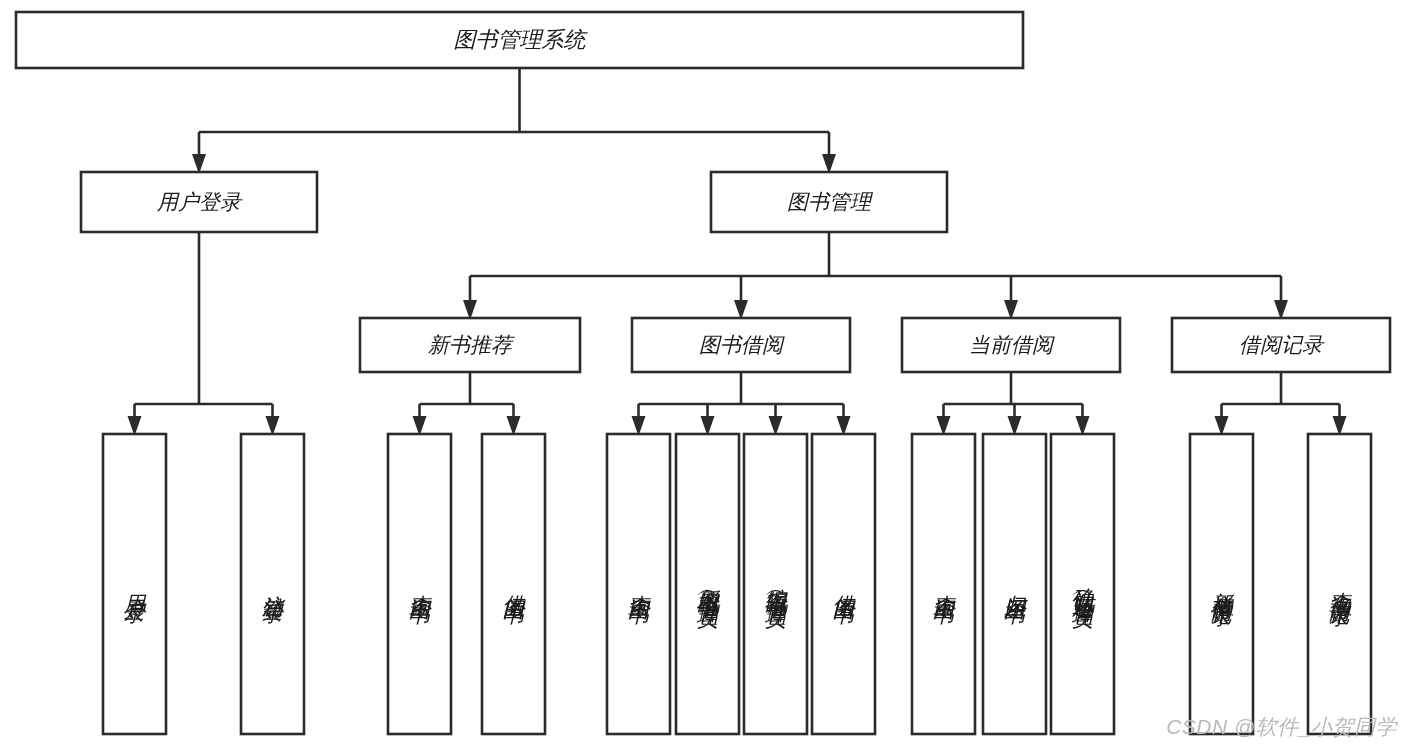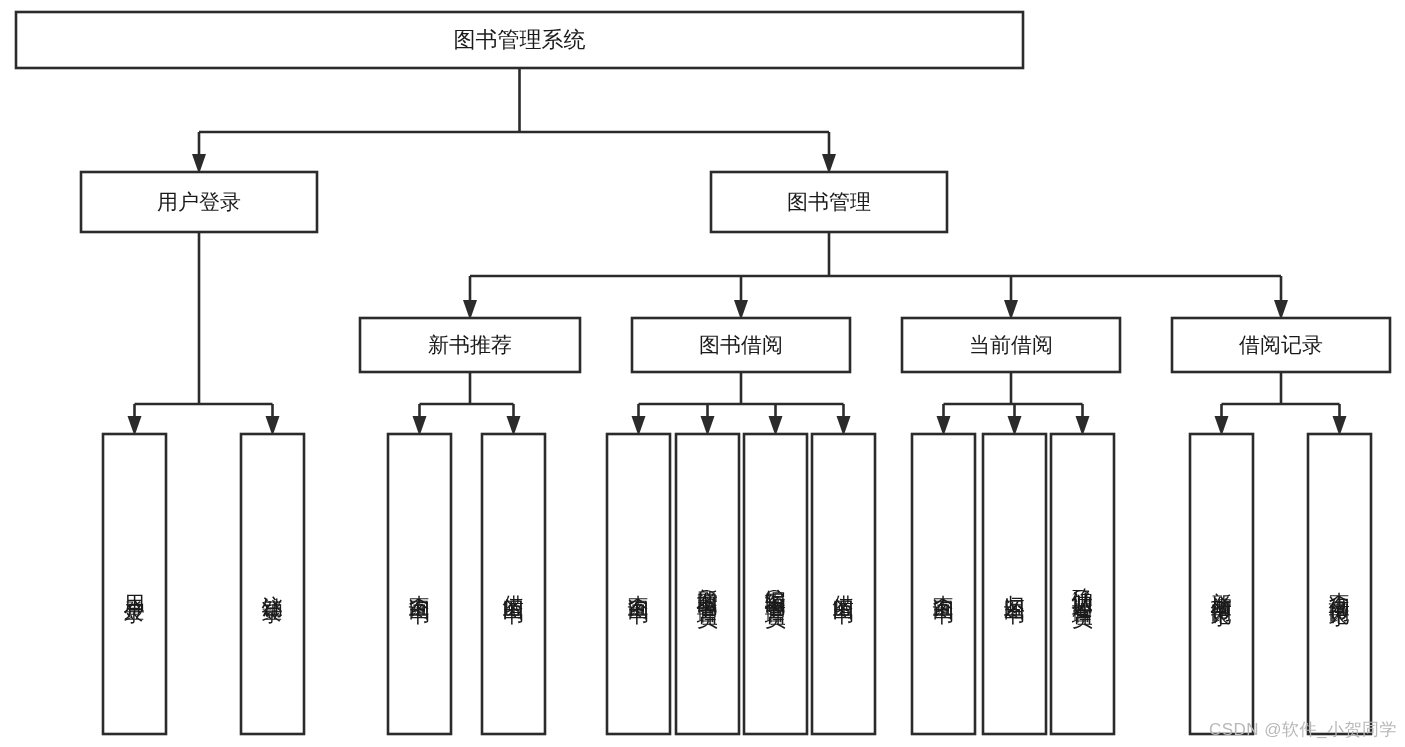--- a/index.html
+++ b/index.html
@@ -9,20 +9,21 @@
   }
   body {
     font-family: "Liberation Sans", "DejaVu Sans", sans-serif;
   }
   #diagram-root {
     position: relative;
     width: 1405px;
     height: 747px;
     background: #ffffff;
     overflow: hidden;
+    font-style: italic;
   }
   svg.diagram-canvas {
     position: absolute;
     left: 0;
     top: 0;
     width: 1405px;
     height: 747px;
     display: block;
   }
   .node-box {
@@ -69,21 +70,21 @@
     line-height: 1.22;
     letter-spacing: 3px;
     color: #1a1a1a;
     white-space: nowrap;
   }
   .watermark {
     position: absolute;
     right: 8px;
     bottom: 6px;
     font-family: "Liberation Sans", "DejaVu Sans", sans-serif;
-    font-size: 17px;
+    font-size: 21px;
     color: #b8b8b8;
     letter-spacing: 0.5px;
     white-space: nowrap;
   }
 </style>
 </head>
 <body>
 
 <div id="diagram-root">
 

